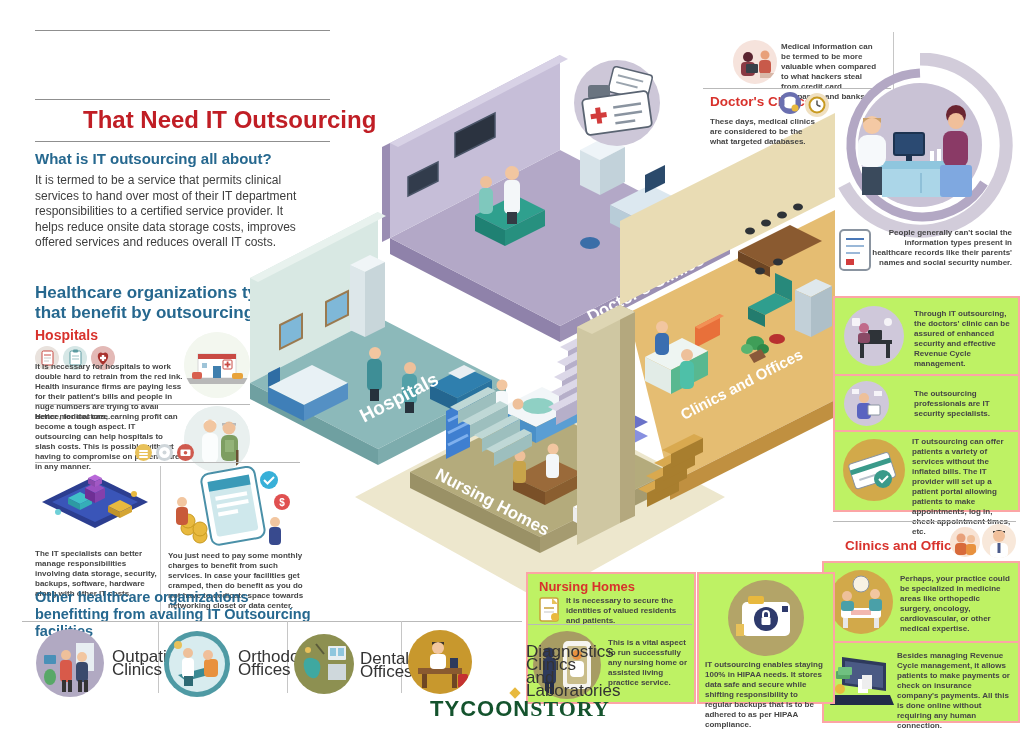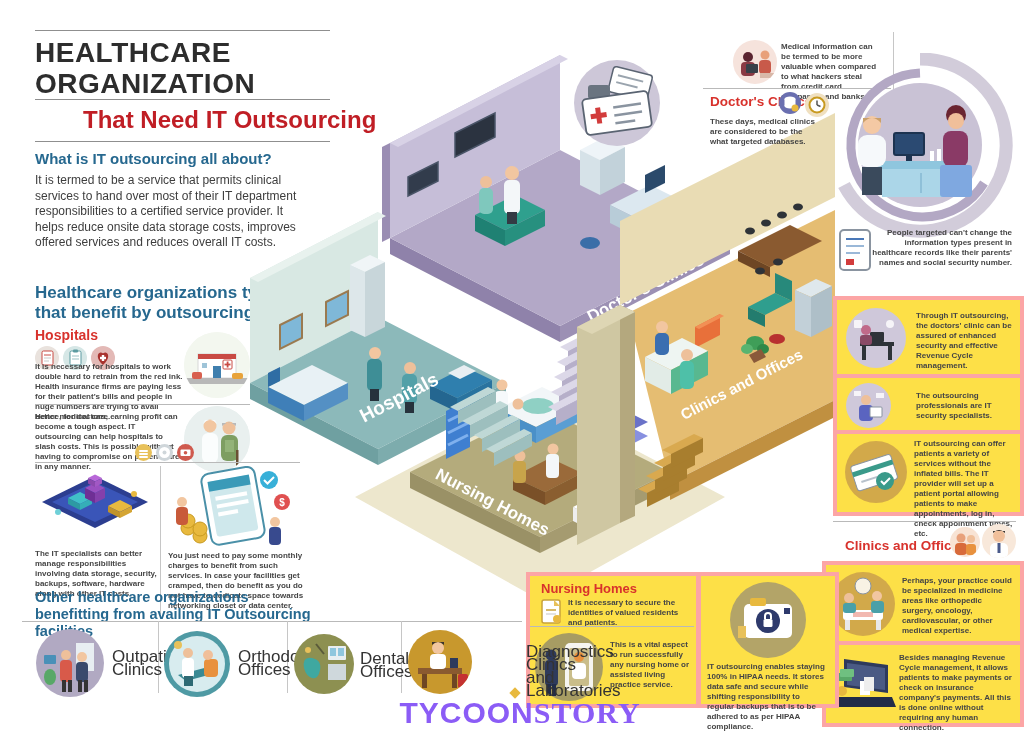--- a/index.html
+++ b/index.html
@@ -8,39 +8,35 @@
   .abs{position:absolute;}
   .hline{position:absolute;height:1px;background:#b9b9b9;}
   .vline{position:absolute;width:1px;background:#c6c6c6;}
   .h1{font-size:28px;line-height:31px;font-weight:800;color:#2d2d2d;letter-spacing:.5px;}
   .red-title{font-size:24px;line-height:28px;font-weight:700;color:#c01e25;}
   .blue-h{font-weight:700;color:#26688f;}
   .red-h{font-weight:700;color:#d8322c;}
   .intro{font-size:12px;line-height:15.5px;color:#3d3d3d;}
   .blurb{font-size:8px;line-height:10px;font-weight:700;color:#454545;}
   .blurb-r{font-size:8px;line-height:10px;font-weight:700;color:#454545;}
-  .box{position:absolute;border:4px solid #fca5a5;background:#fde047;}
+  .box{position:absolute;border:2px solid #fca5a5;background:#bef264;}
   .circ{position:absolute;border-radius:50%;}
   .cell-label{font-size:17px;line-height:13px;color:#333;}
-  .logo{font-size:30px;color:#8b5cf6;}
+  .logo{font-size:22px;color:#14532d;}
   .logo b{font-family:"Liberation Sans",sans-serif;font-weight:800;letter-spacing:1px;}
   .logo span{font-family:"Liberation Serif",serif;font-weight:700;letter-spacing:1px;}
   svg{display:block;}
   .room-label{fill:#fff;font-family:"Liberation Sans",sans-serif;font-weight:700;}
 </style>
 </head>
 <body>
 
 <div class="canvas">
 
   <div class="hline" style="left:35px;top:30px;width:295px;background:#8f8f8f;"></div>
-  <div class="abs h1" style="left:35px;top:37px;width:300px;">
-    <span style="display:block;">HEALTHCARE</span>
-    <span style="display:block;">ORGANIZATION</span>
-  </div>
   <div class="hline" style="left:35px;top:99px;width:295px;background:#8f8f8f;"></div>
   <div class="abs red-title" style="left:35px;top:106px;width:300px;margin-left:48px;">That Need IT Outsourcing</div>
   <div class="hline" style="left:35px;top:141px;width:295px;background:#8f8f8f;"></div>
   <div class="abs blue-h" style="left:35px;top:150px;font-size:15px;">What is IT outsourcing all about?</div>
   <div class="abs intro" style="left:35px;top:173px;width:268px;">It is termed to be a service that permits clinical services to hand over most of their IT department responsibilities to a certified service provider. It helps reduce onsite data storage costs, improves offered services and reduces overall IT costs.</div>
 
   <div class="abs blue-h" style="left:35px;top:283px;width:272px;font-size:17px;line-height:20px;">Healthcare organizations types that benefit by outsourcing IT</div>
   <div class="abs red-h" style="left:35px;top:327px;font-size:14px;">Hospitals</div>
 
   <div class="circ" style="left:35px;top:346px;width:24px;height:24px;background:#e9e2dd;">
@@ -477,21 +473,21 @@
 
   <div class="abs" style="left:838px;top:228px;width:34px;height:44px;">
     <svg width="34" height="44">
         <rect x="2" y="2" width="30" height="40" rx="4" fill="#fff" stroke="#8a94a0" stroke-width="2"></rect>
         <line x1="8" y1="11" x2="26" y2="11" stroke="#4a78b8" stroke-width="2"></line>
         <line x1="8" y1="18" x2="26" y2="18" stroke="#9ab8d8" stroke-width="2"></line>
         <line x1="8" y1="25" x2="22" y2="25" stroke="#9ab8d8" stroke-width="2"></line>
         <rect x="8" y="31" width="8" height="6" fill="#d23c3c"></rect>
       </svg>
   </div>
-  <div class="abs blurb-r" style="left:872px;top:228px;width:140px;text-align:right;">People targeted can't change the information types present in healthcare records like their parents' names and social security number.</div>
+  <div class="abs blurb-r" style="left:872px;top:228px;width:140px;text-align:right;">People generally can't social the information types present in healthcare records like their parents' names and social security number.</div>
 
   <div class="box" style="left:833px;top:296px;width:183px;height:76px;">
     <div class="circ" style="left:9px;top:8px;width:60px;height:60px;background:#cfc8da;overflow:hidden;">
       <svg width="60" height="60">
           <rect x="14" y="34" width="34" height="4" fill="#2e3338"></rect>
           <rect x="16" y="38" width="4" height="14" fill="#2e3338"></rect>
           <rect x="42" y="38" width="4" height="14" fill="#2e3338"></rect>
           <rect x="24" y="24" width="14" height="10" rx="1" fill="#2e3338"></rect>
           <circle cx="20" cy="22" r="5" fill="#c06a8a"></circle>
           <rect x="14" y="27" width="12" height="10" rx="3" fill="#8a4a66"></rect>

